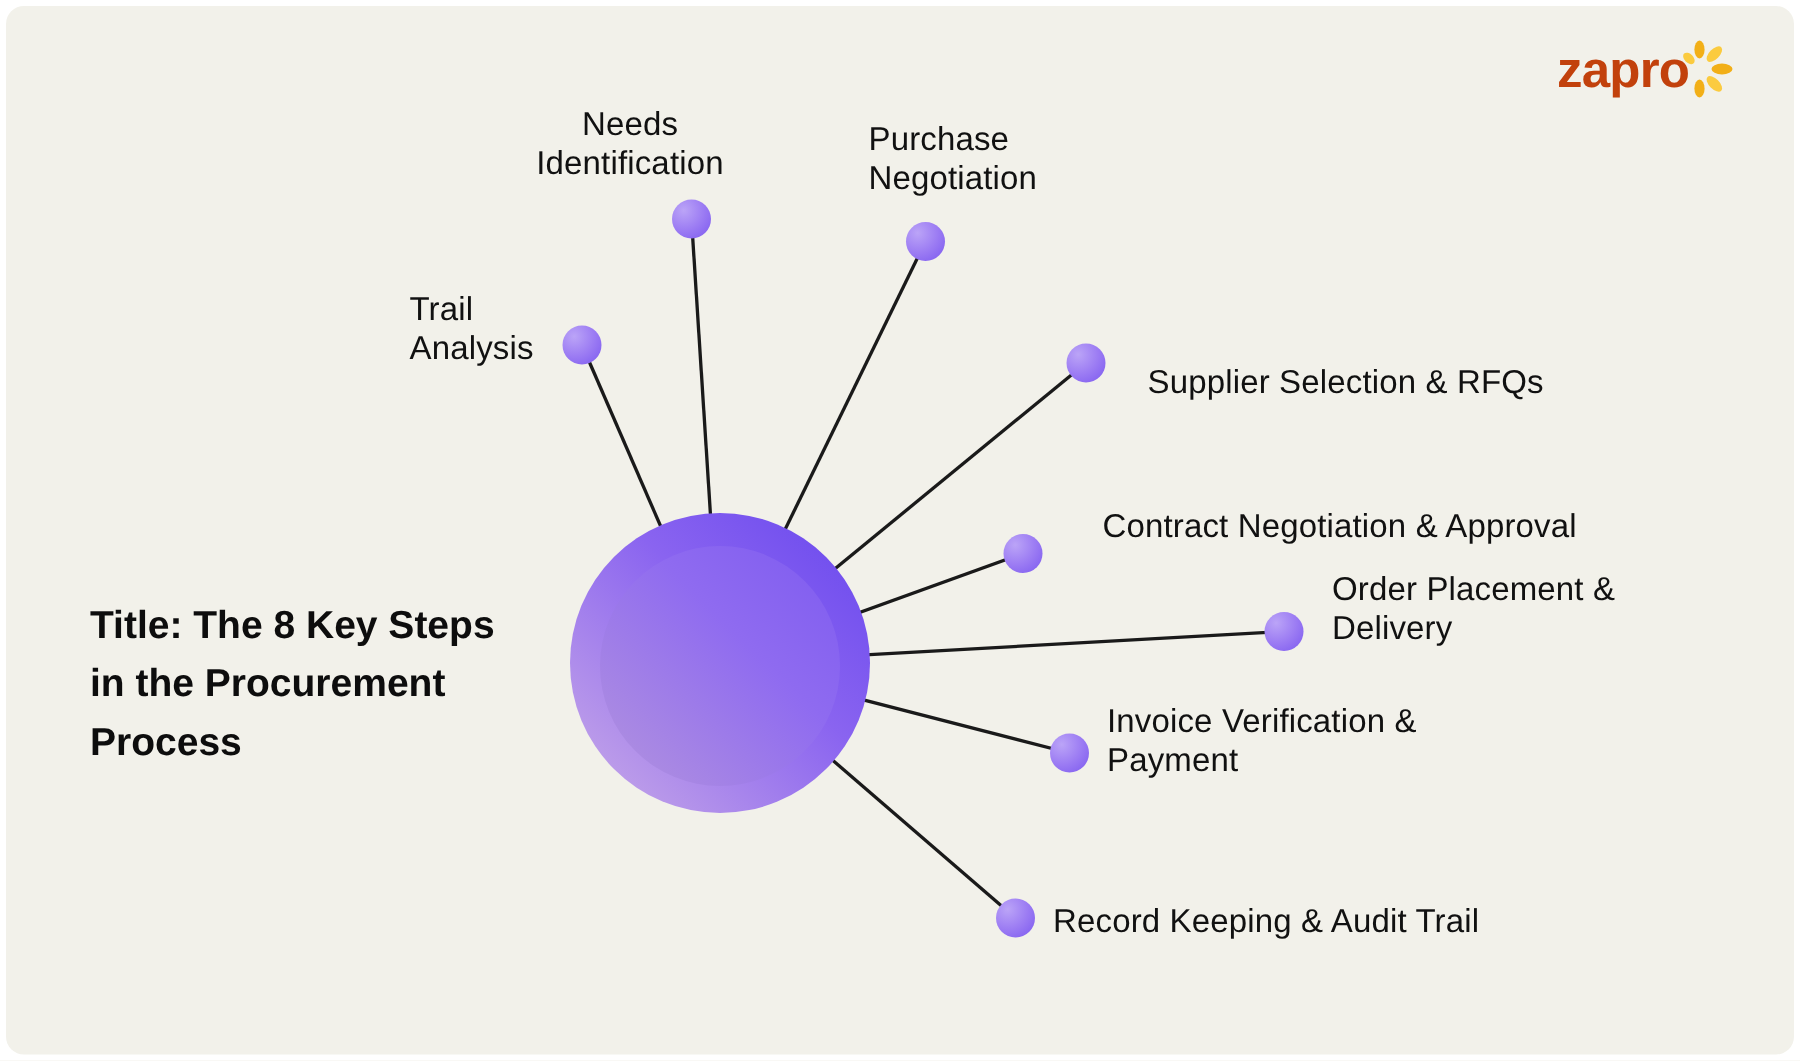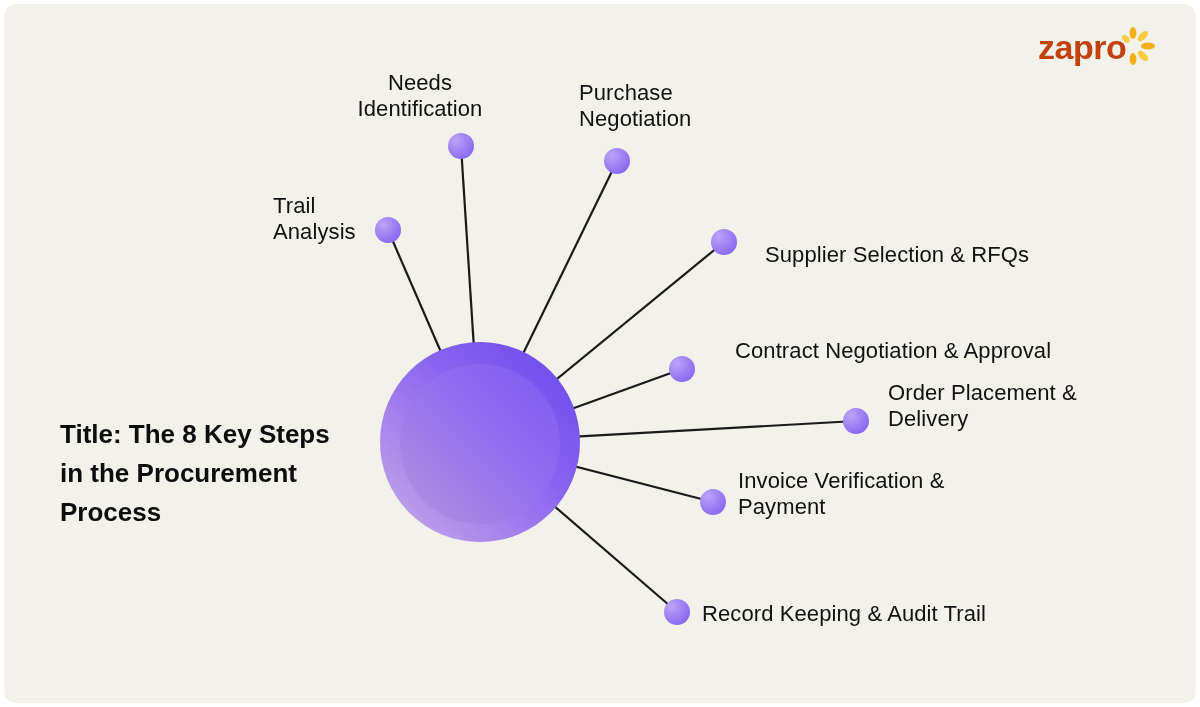--- a/index.html
+++ b/index.html
@@ -34,21 +34,21 @@
     background:radial-gradient(circle at 30% 28%,#BBA4F7 0%,#9B7BF3 52%,#7B58EF 100%);
   }
   .node-label{
     position:absolute;
     font-size:22px;line-height:26px;font-weight:400;color:#111111;
     letter-spacing:0.1px;
   }
   .nowrap{white-space:nowrap;}
   .page-title{
     position:absolute;left:60px;top:397px;width:290px;
-    font-size:26px;line-height:39px;font-weight:700;color:#0d0d0d;margin-top:18px;
+    font-size:26px;line-height:39px;font-weight:700;color:#0d0d0d;
   }
   .logo{
     position:absolute;left:1038px;top:30px;height:48px;
     display:flex;align-items:flex-start;
   }
   .logo-text{
     font-size:34px;line-height:34px;font-weight:700;color:#c2410c;
     letter-spacing:-0.5px;
   }
   .logo-spark{

